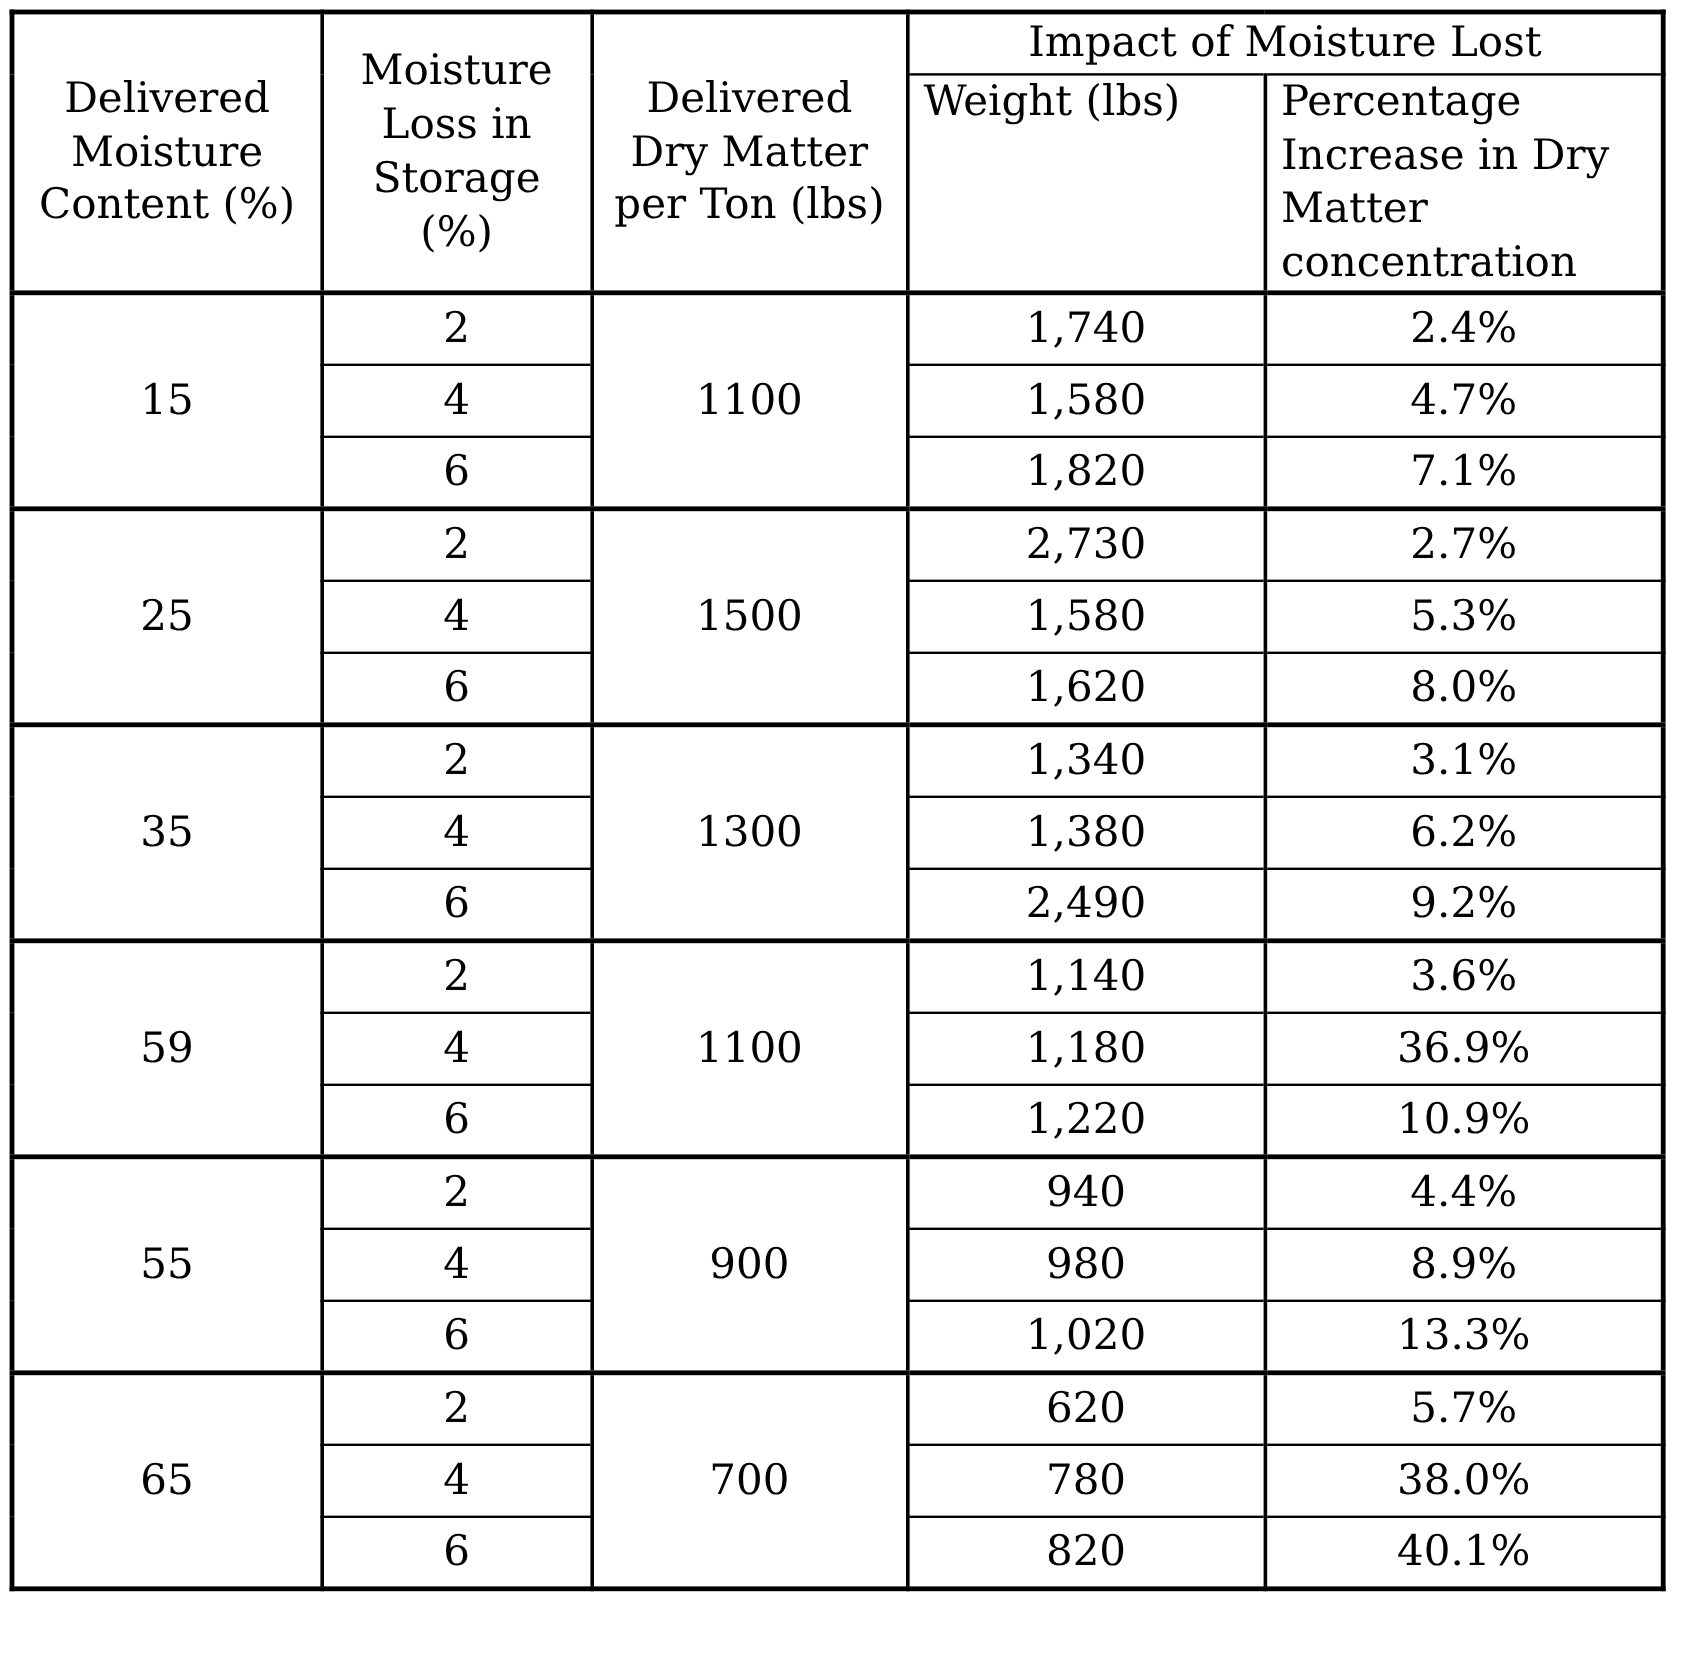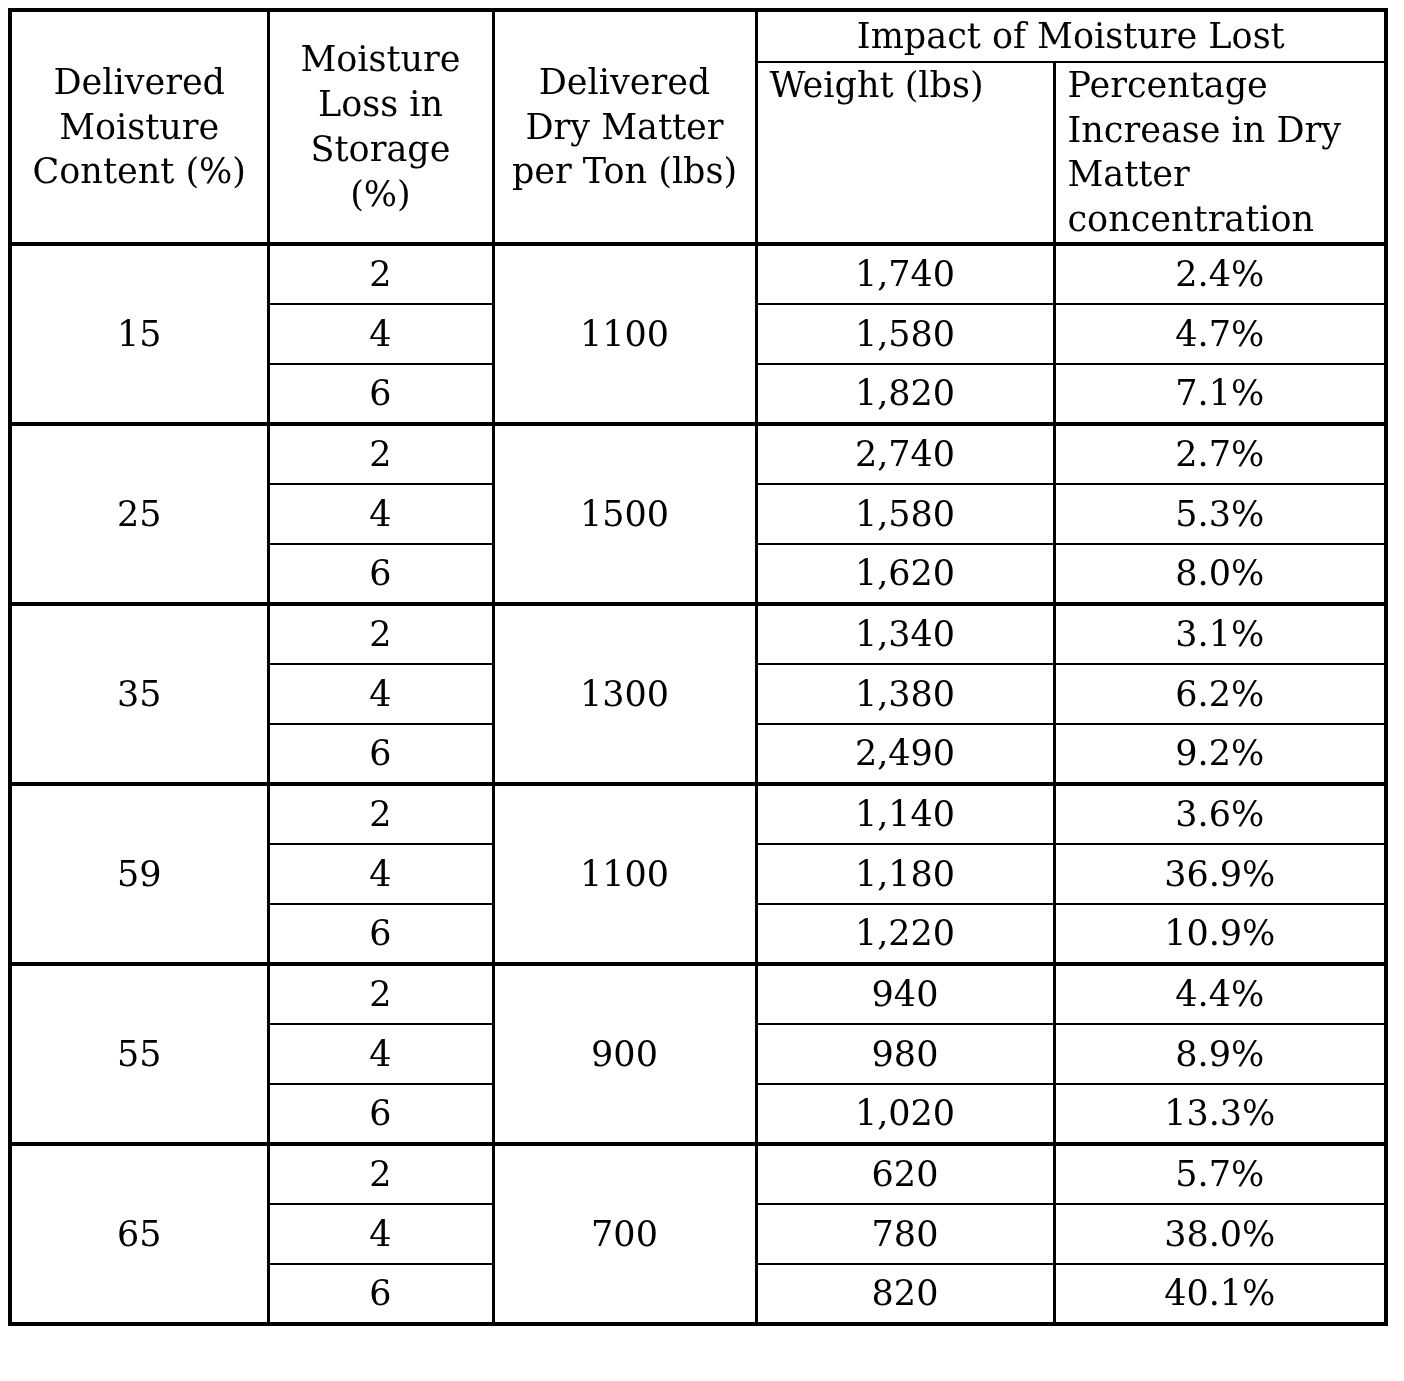--- a/index.html
+++ b/index.html
@@ -108,21 +108,21 @@
       <tr>
         <td>6</td>
         <td>1,820</td>
         <td>7.1%</td>
       </tr>
 
       <tr class="group-start">
         <td rowspan="3">25</td>
         <td>2</td>
         <td rowspan="3">1500</td>
-        <td>2,740</td>
+        <td>2,730</td>
         <td>2.7%</td>
       </tr>
       <tr>
         <td>4</td>
         <td>1,580</td>
         <td>5.3%</td>
       </tr>
       <tr>
         <td>6</td>
         <td>1,620</td>

